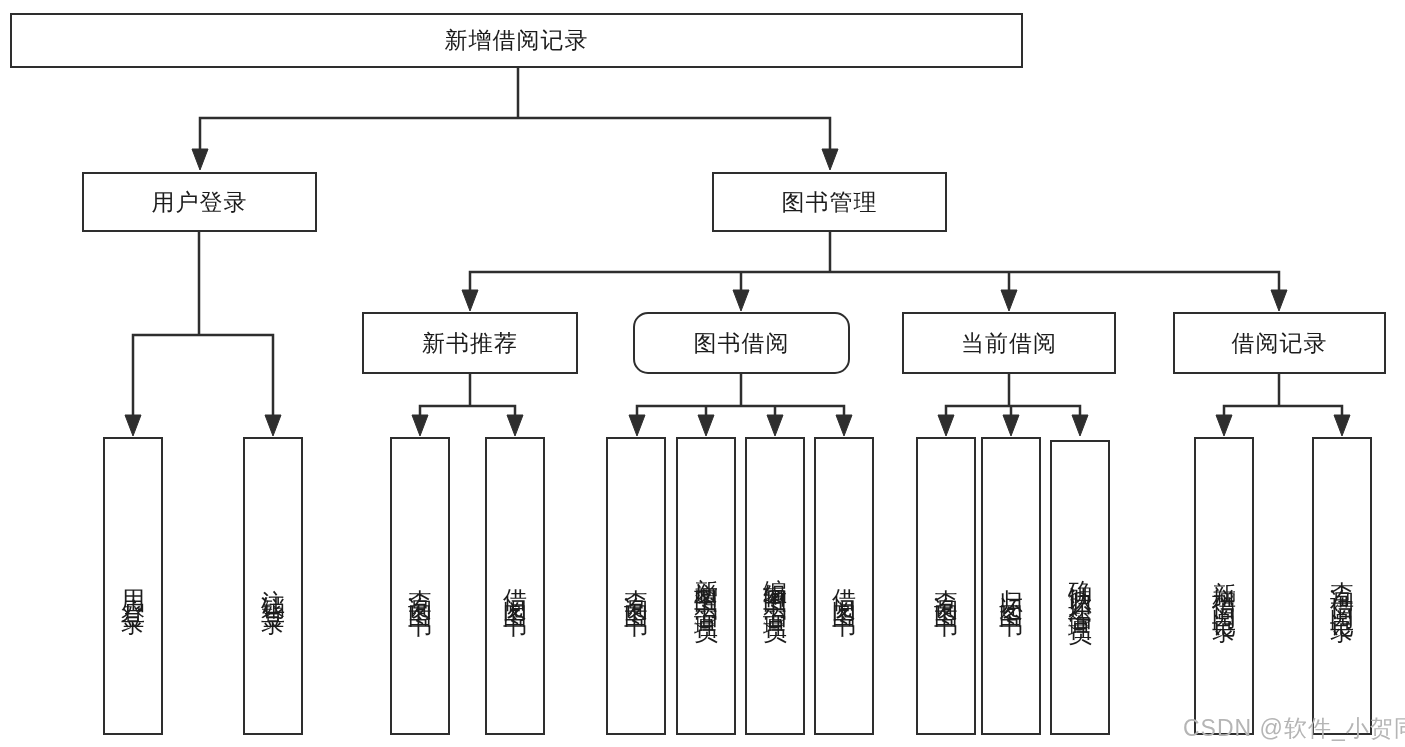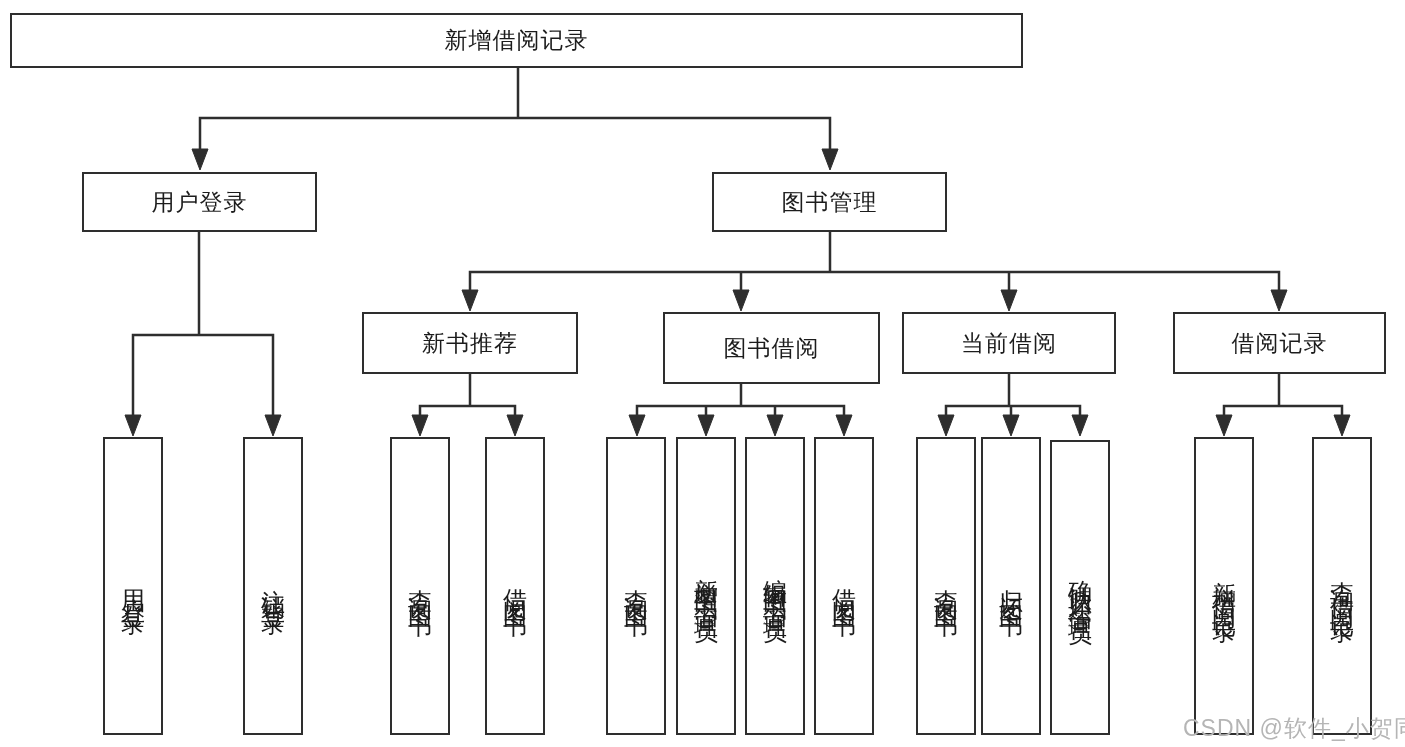--- a/index.html
+++ b/index.html
@@ -89,21 +89,21 @@
   <div class="box" style="left:82px;top:172px;width:235px;height:60px;">
     <span class="hlabel">用户登录</span>
   </div>
   <div class="box" style="left:712px;top:172px;width:235px;height:60px;">
     <span class="hlabel">图书管理</span>
   </div>
 
   <div class="box" style="left:362px;top:312px;width:216px;height:62px;">
     <span class="hlabel">新书推荐</span>
   </div>
-  <div class="box" style="left:663px;top:312px;width:217px;height:72px;">
+  <div class="box" style="left:633px;top:312px;width:217px;height:62px;border-radius:15px;">
     <span class="hlabel">图书借阅</span>
   </div>
   <div class="box" style="left:902px;top:312px;width:214px;height:62px;font-family:Liberation Mono, monospace;">
     <span class="hlabel">当前借阅</span>
   </div>
   <div class="box" style="left:1173px;top:312px;width:213px;height:62px;">
     <span class="hlabel">借阅记录</span>
   </div>
 
   <div class="box" style="left:103px;top:437px;width:60px;height:298px;">

